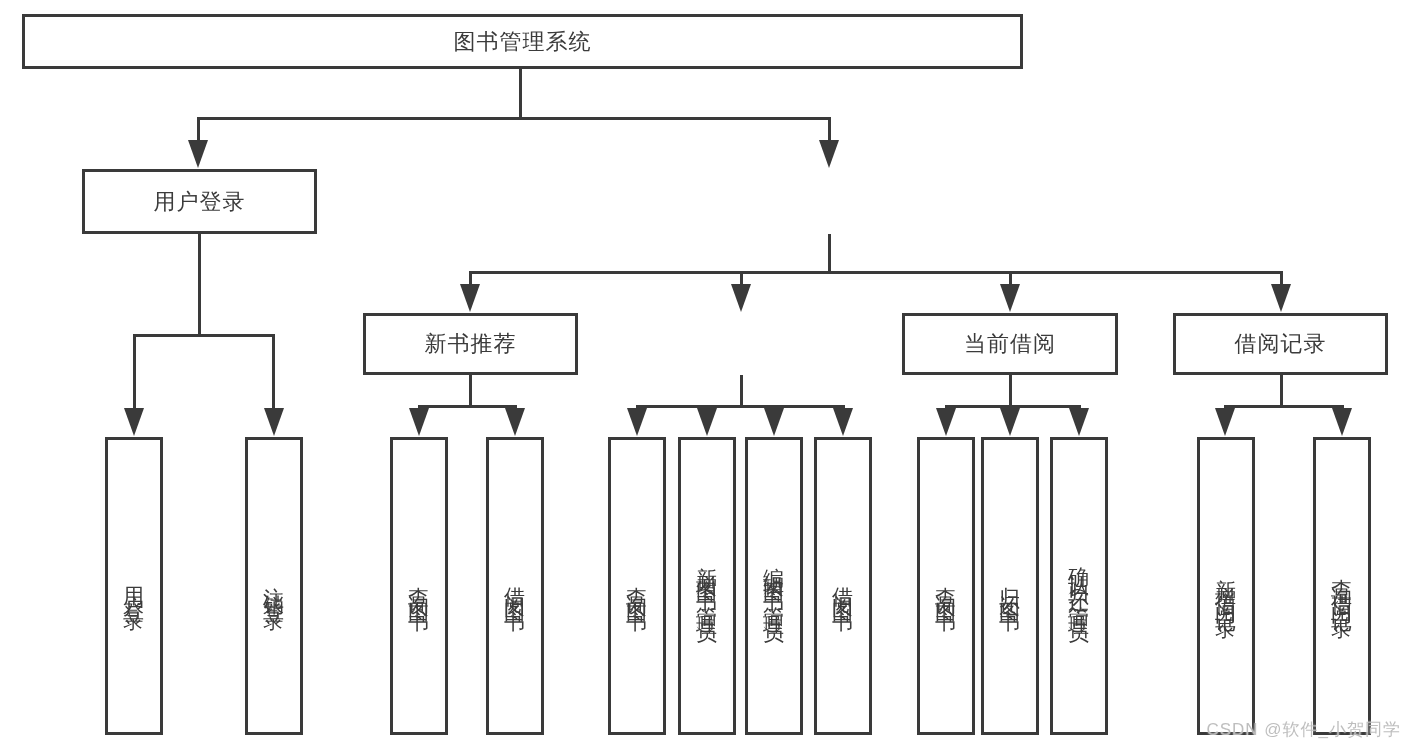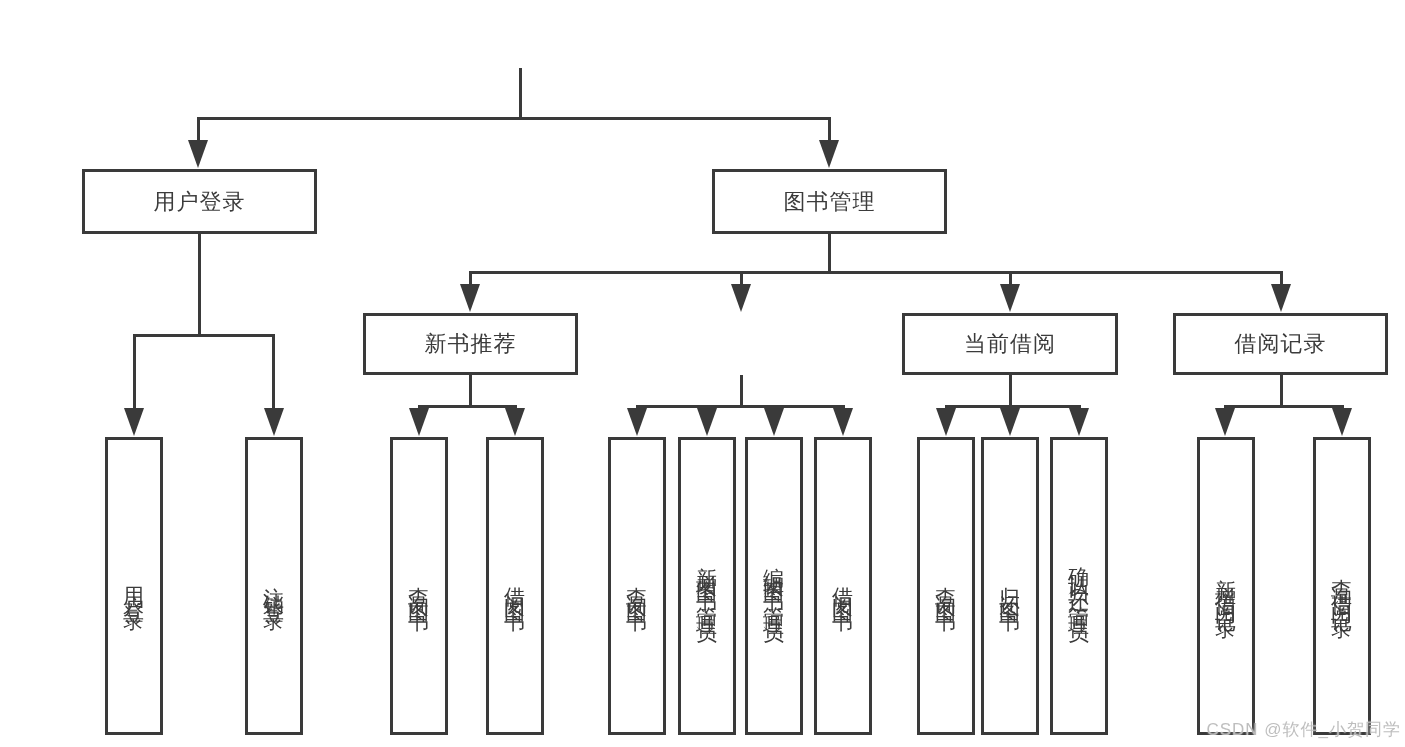--- a/index.html
+++ b/index.html
@@ -52,33 +52,33 @@
     text-shadow:0 0 2px #ffffff;
     letter-spacing:1px;
     z-index:10;
   }
 </style>
 </head>
 <body>
 
 <div id="canvas">
 
+  <div class="node" style="left:22px;top:14px;width:1001px;height:55px;">
+    <span>图书管理系统</span>
+  </div>
 
   <div class="line" style="left:519px;top:68px;width:3px;height:50px;"></div>
   <div class="line" style="left:197px;top:117px;width:634px;height:3px;"></div>
   <div class="line" style="left:197px;top:117px;width:3px;height:26px;"></div>
   <div class="line" style="left:828px;top:117px;width:3px;height:26px;"></div>
   <div class="arrow" style="left:188px;top:140px;"></div>
   <div class="arrow" style="left:819px;top:140px;"></div>
 
   <div class="node" style="left:82px;top:169px;width:235px;height:65px;">
     <span>用户登录</span>
-  </div>
-  <div class="node" style="left:712px;top:169px;width:235px;height:65px;">
-    <span>图书管理</span>
   </div>
 
   <div class="line" style="left:198px;top:234px;width:3px;height:103px;"></div>
   <div class="line" style="left:133px;top:334px;width:142px;height:3px;"></div>
   <div class="line" style="left:133px;top:334px;width:3px;height:78px;"></div>
   <div class="line" style="left:272px;top:334px;width:3px;height:78px;"></div>
   <div class="arrow" style="left:124px;top:408px;"></div>
   <div class="arrow" style="left:264px;top:408px;"></div>
 
   <div class="line" style="left:828px;top:234px;width:3px;height:40px;"></div>

